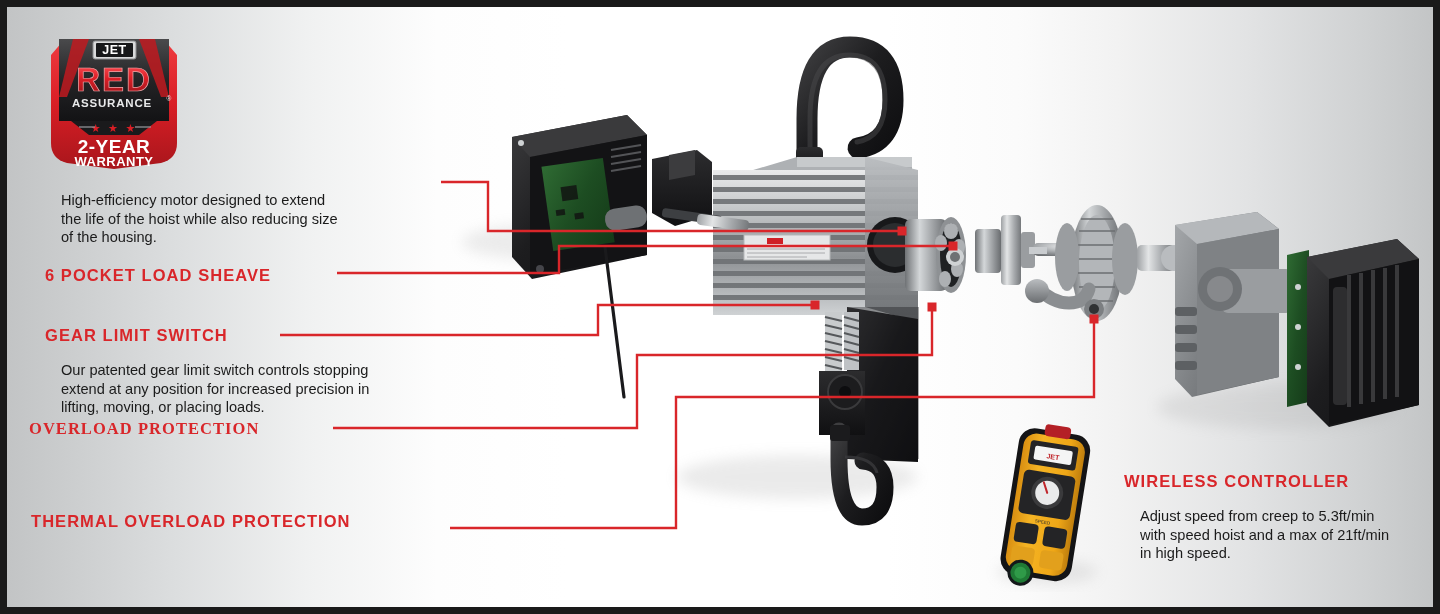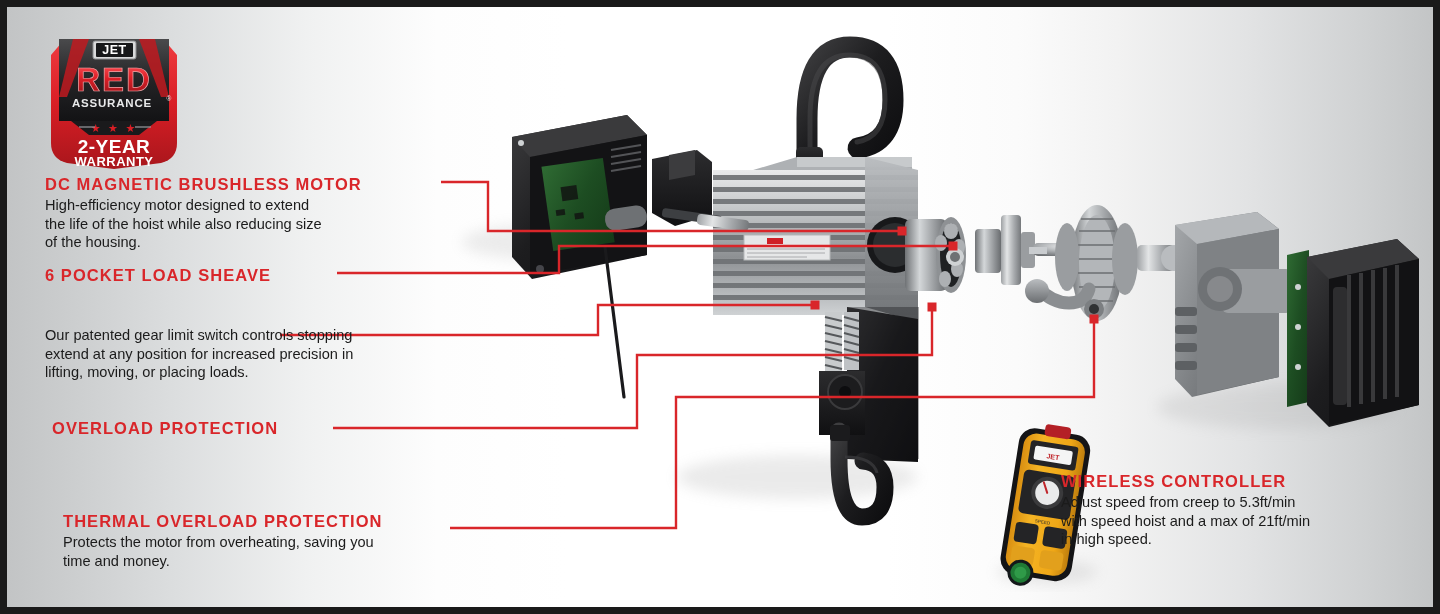--- a/index.html
+++ b/index.html
@@ -42,34 +42,34 @@
   .callout h3{
     margin:0 0 2px 0;
     color:#d9262a;
     font-size:16.5px;
     font-weight:bold;
     letter-spacing:1.05px;
     line-height:19px;
     white-space:nowrap;
   }
   .callout p{
-    margin:0;
+    margin:16px;
     color:#1b1b1b;
     font-size:14.6px;
     line-height:18.6px;
     font-weight:normal;
     white-space:pre-line;
   }
 
   .c-motor   {left:38px;  top:168px;}
   .c-sheave  {left:38px;  top:259px;}
   .c-gear    {left:38px;  top:319px;}
-  .c-overload{left:45px;  top:412px;}
-  .c-thermal {left:56px;  top:505px;}
-  .c-wireless{left:1054px;top:465px;}
+  .c-overload{left:22px;  top:412px;font-family:Liberation Serif, serif;}
+  .c-thermal {left:24px;  top:505px;}
+  .c-wireless{left:1117px;top:465px;}
   .c-wireless h3{font-size:16.5px;}
 
   
   .art{position:absolute;}
 </style>
 </head>
 <body>
 
 <div id="stage">
   <div id="canvas">
@@ -389,44 +389,42 @@
           <line x1="36" y1="92" x2="52" y2="92"></line>
             <line x1="92" y1="92" x2="108" y2="92"></line>
         </g>
 
         <text x="71" y="118" font-family="Liberation Sans, sans-serif" font-size="19" font-weight="bold" fill="#ffffff" text-anchor="middle" letter-spacing="0.5">2-YEAR</text>
         <text x="71" y="131" font-family="Liberation Sans, sans-serif" font-size="13" font-weight="bold" fill="#ffffff" text-anchor="middle" letter-spacing="0.5">WARRANTY</text>
       </svg>
     </div>
 
     <div class="callout c-motor">
-      <h3>DC MAGNETIC BRUSHLESS MOTOR</h3>
       <p>High-efficiency motor designed to extend
 the life of the hoist while also reducing size
 of the housing.</p>
     </div>
 
     <div class="callout c-sheave">
       <h3>6 POCKET LOAD SHEAVE</h3>
     </div>
 
     <div class="callout c-gear">
+      <h3>GEAR LIMIT SWITCH</h3>
       <p>Our patented gear limit switch controls stopping
 extend at any position for increased precision in
 lifting, moving, or placing loads.</p>
     </div>
 
     <div class="callout c-overload">
       <h3>OVERLOAD PROTECTION</h3>
     </div>
 
     <div class="callout c-thermal">
       <h3>THERMAL OVERLOAD PROTECTION</h3>
-      <p>Protects the motor from overheating, saving you
-time and money.</p>
     </div>
 
     <div class="callout c-wireless">
       <h3>WIRELESS CONTROLLER</h3>
       <p>Adjust speed from creep to 5.3ft/min
 with speed hoist and a max of 21ft/min
 in high speed.</p>
     </div>
 
   </div>

